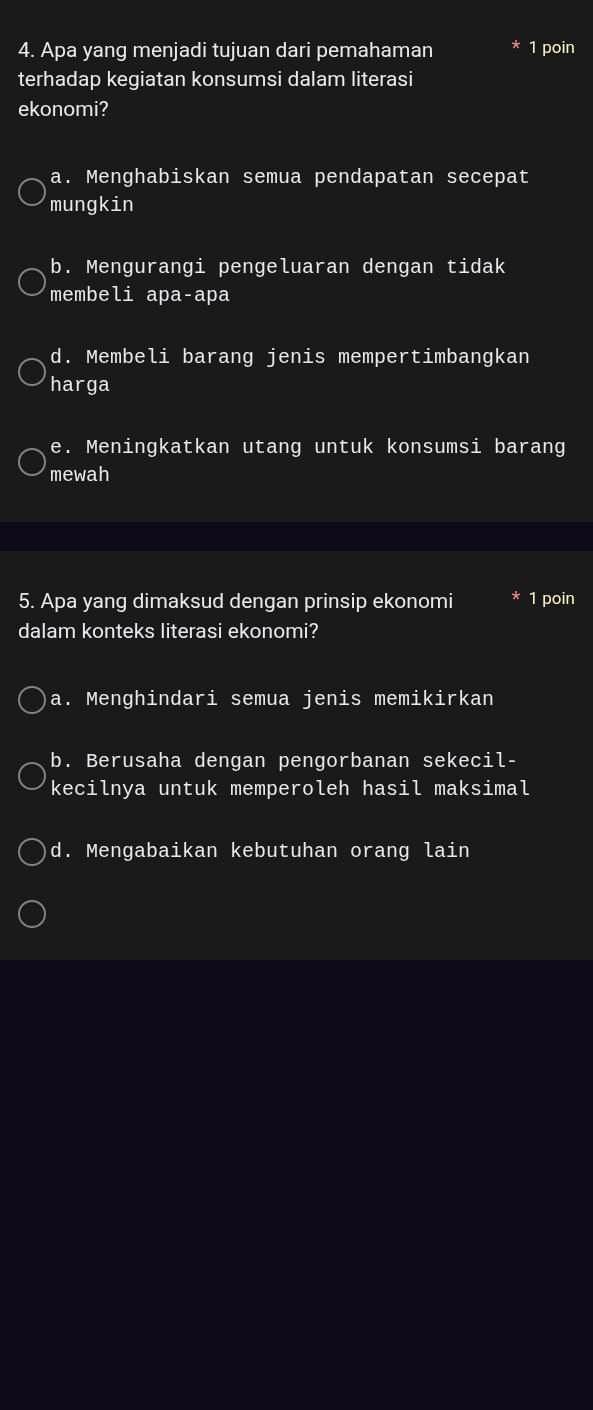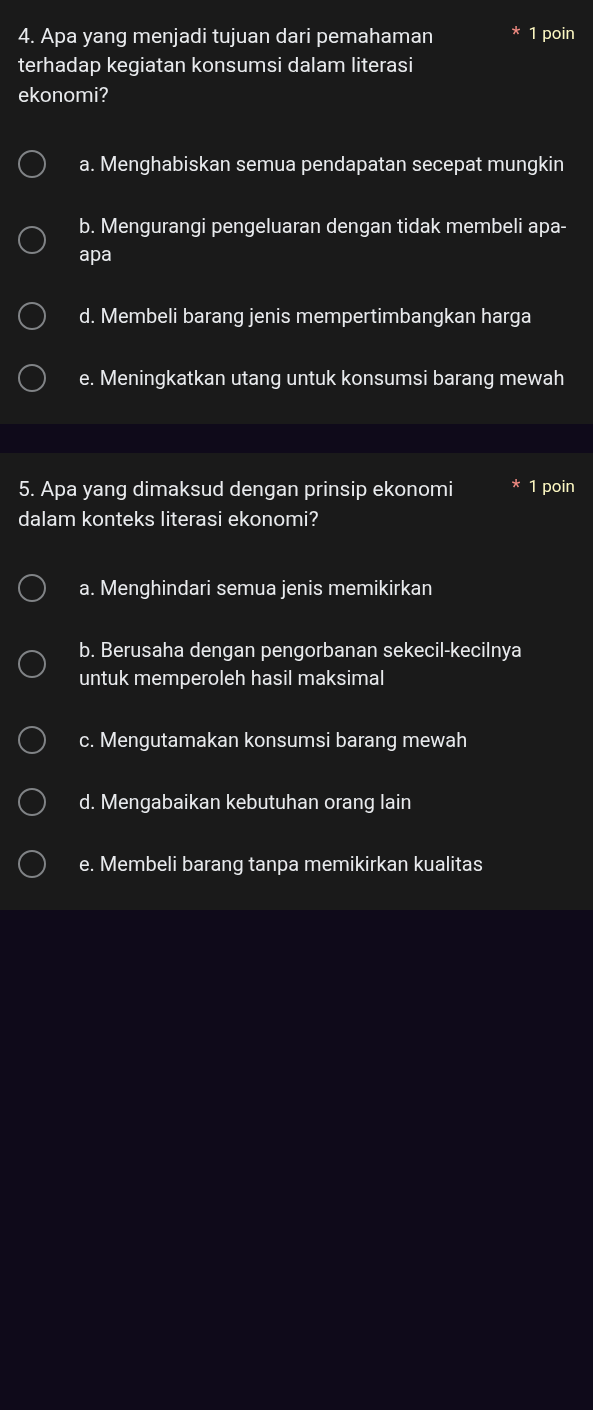--- a/index.html
+++ b/index.html
@@ -8,21 +8,21 @@
     box-sizing: border-box;
   }
   body {
     background-color: #0f0a1a;
     font-family: 'Roboto', 'Arial', sans-serif;
     width: 593px;
     color: #e8eaed;
   }
   .question-card {
     background-color: #1a1a1a;
-    padding: 22px 18px 32px 18px;
+    padding: 36px 18px 32px 18px;
   }
   .question-header {
     display: flex;
     align-items: flex-start;
     justify-content: space-between;
     margin-bottom: 40px;
   }
   .question-text {
     font-size: 21px;
     line-height: 1.4;
@@ -47,21 +47,22 @@
     line-height: 1.4;
   }
   .options {
     display: flex;
     flex-direction: column;
     gap: 34px;
   }
   .option {
     display: flex;
     align-items: center;
-    gap: 33px;
+    gap: 4px;
+    font-family: Liberation Mono, monospace;
   }
   .radio-circle {
     width: 28px;
     height: 28px;
     border: 2.5px solid #808386;
     border-radius: 50%;
     flex-shrink: 0;
   }
   .option-text {
     font-size: 20px;
@@ -118,24 +119,19 @@
     <div class="option">
       <div class="radio-circle"></div>
       <div class="option-text">a. Menghindari semua jenis memikirkan</div>
     </div>
     <div class="option">
       <div class="radio-circle"></div>
       <div class="option-text">b. Berusaha dengan pengorbanan sekecil-kecilnya untuk memperoleh hasil maksimal</div>
     </div>
     <div class="option">
       <div class="radio-circle"></div>
-      <div class="option-text">c. Mengutamakan konsumsi barang mewah</div>
-    </div>
-    <div class="option">
-      <div class="radio-circle"></div>
       <div class="option-text">d. Mengabaikan kebutuhan orang lain</div>
     </div>
     <div class="option">
       <div class="radio-circle"></div>
-      <div class="option-text">e. Membeli barang tanpa memikirkan kualitas</div>
     </div>
   </div>
 </div>
 
 </body></html>

